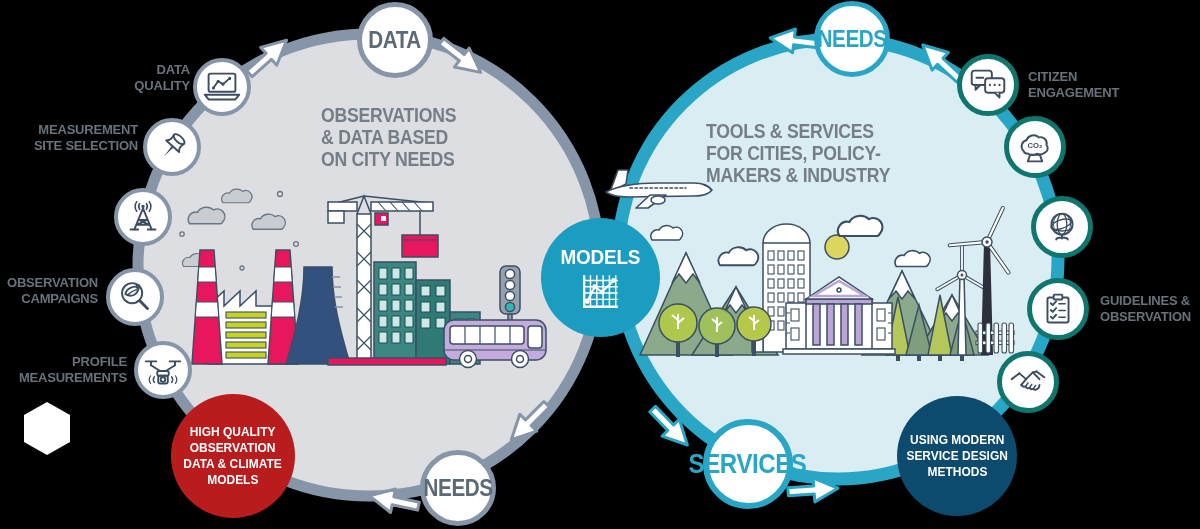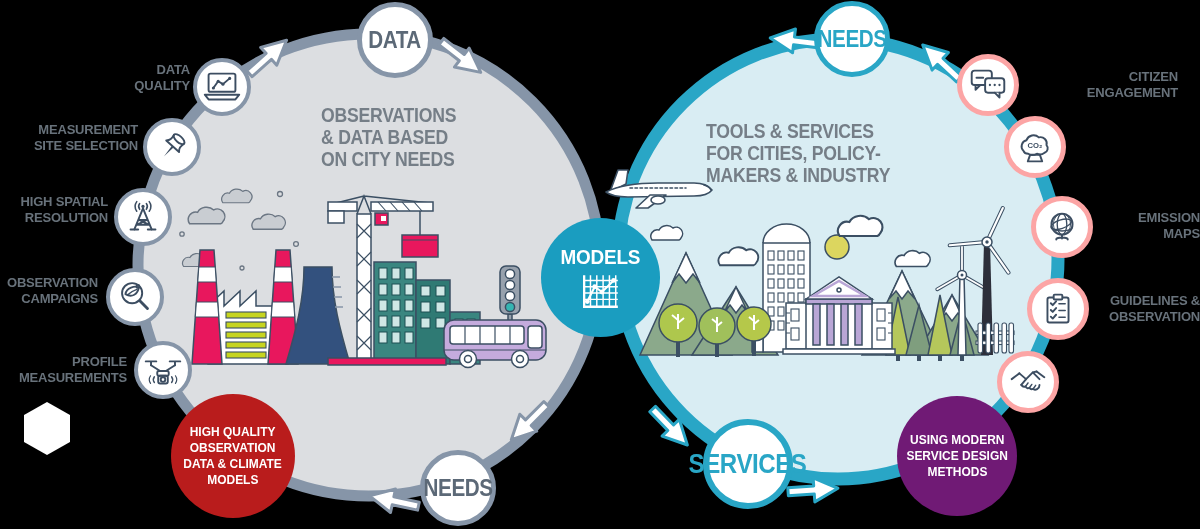--- a/index.html
+++ b/index.html
@@ -1,40 +1,40 @@
 <!DOCTYPE html>
 <html><head>
 <meta charset="utf-8">
 <style>
   html,body{margin:0;padding:0;background:#000;}
   #stage{position:relative;width:1200px;height:529px;background:#000;overflow:hidden;
          font-family:"Liberation Sans",sans-serif;}
   #bg{position:absolute;left:0;top:0;}
   .lbl{position:absolute;font-weight:700;font-size:13px;line-height:16px;color:#68727b;letter-spacing:-0.2px;}
   .lbl.r{text-align:right}
-  .lbl.l{text-align:right}
+  .lbl.l{text-align:left}
   .lbl span{display:block}
   .heading{position:absolute;font-weight:700;font-size:21px;line-height:22px;color:#757e87;
            transform:scaleX(.84);transform-origin:left top;letter-spacing:-0.3px;white-space:nowrap;}
   .heading span{display:block}
   .node{position:absolute;border-radius:50%;background:#fff;display:flex;align-items:center;
         justify-content:center;font-weight:700;box-sizing:border-box;}
   .node .t{transform:scaleX(.86);letter-spacing:-0.5px;white-space:nowrap;}
   .node.gray{border:5px solid #8695a8;color:#5c6977;font-size:24px;}
   .node.teal{border:5px solid #29a6c6;color:#29a6c6;font-size:24px;}
   #models-node{position:absolute;border-radius:50%;background:#1a9dc0;display:flex;flex-direction:column;
         align-items:center;justify-content:center;color:#fff;font-weight:700;font-size:21px;gap:5px;box-sizing:border-box;}
   #models-node .t{transform:scaleX(.9);letter-spacing:-0.2px;}
   .badge{position:absolute;border-radius:50%;color:#fff;display:flex;flex-direction:column;align-items:center;
          justify-content:center;font-weight:700;font-size:13px;line-height:16px;text-align:center;box-sizing:border-box;}
   .badge span{display:block;transform:scaleX(.92);}
   .icirc{position:absolute;border-radius:50%;background:#fff;display:flex;align-items:center;
          justify-content:center;box-sizing:border-box;}
   .icirc.gray{border:4px solid #8695a8;}
-  .icirc.teal{border:5px solid #fca5a5;}
+  .icirc.teal{border:5px solid #0f766e;}
   .ic{stroke:#3c4d61;fill:none;stroke-width:2;stroke-linecap:round;stroke-linejoin:round;}
   .ic .fl{fill:#3c4d61;stroke:none;}
   .arr{position:absolute;}
   .arr path{fill:#fff;stroke-width:3;stroke-linejoin:round;}
   .arr.g path{stroke:#8695a8;}
   .arr.t path{stroke:#29a6c6;}
 </style>
 </head>
 <body>
 
@@ -349,21 +349,21 @@
   <div class="node teal" style="left:703px;top:419px;width:90px;height:90px;font-size:28px;border-width:6px">
     <span class="t">SERVICES</span>
   </div>
 
   <div class="badge" style="left:171px;top:394px;width:124px;height:124px;background:#b91c1c">
     <span>HIGH QUALITY</span>
     <span>OBSERVATION</span>
     <span>DATA &amp; CLIMATE</span>
     <span>MODELS</span>
   </div>
-  <div class="badge" style="left:897px;top:396px;width:120px;height:120px;background:#701a75">
+  <div class="badge" style="left:897px;top:396px;width:120px;height:120px;background:#0c4a6e">
     <span>USING MODERN</span>
     <span>SERVICE DESIGN</span>
     <span>METHODS</span>
   </div>
 
   <div id="models-node" style="left:541px;top:218px;width:119px;height:119px">
     <span class="t">MODELS</span>
     <svg width="40" height="36" viewBox="0 0 38 34">
       <g stroke="#fff" fill="none" stroke-width="1.4">
         <path d="M9,1 V31 M15,1 V31 M21,1 V31 M27,1 V31 M33,1 V31 M3,6 H35 M3,12 H35 M3,18 H35 M3,24 H35"></path>
@@ -475,38 +475,30 @@
   </div>
 
   <div class="lbl r" style="left:70px;top:62px;width:120px">
     <span>DATA</span>
       <span>QUALITY</span>
   </div>
   <div class="lbl r" style="left:8px;top:122px;width:130px">
     <span>MEASUREMENT</span>
       <span>SITE SELECTION</span>
   </div>
-  <div class="lbl r" style="left:0px;top:194px;width:108px">
-    <span>HIGH SPATIAL</span>
-      <span>RESOLUTION</span>
-  </div>
   <div class="lbl r" style="left:0px;top:275px;width:98px">
     <span>OBSERVATION</span>
       <span>CAMPAIGNS</span>
   </div>
   <div class="lbl r" style="left:7px;top:354px;width:120px">
     <span>PROFILE</span>
       <span>MEASUREMENTS</span>
   </div>
   <div class="lbl l" style="left:1028px;top:69px;width:150px">
     <span>CITIZEN</span>
       <span>ENGAGEMENT</span>
   </div>
-  <div class="lbl l" style="left:1100px;top:210px;width:100px">
-    <span>EMISSION</span>
-      <span>MAPS</span>
-  </div>
   <div class="lbl l" style="left:1100px;top:293px;width:100px">
     <span>GUIDELINES &amp;</span>
       <span>OBSERVATION</span>
   </div>
 
 </div>
 
 </body></html>

